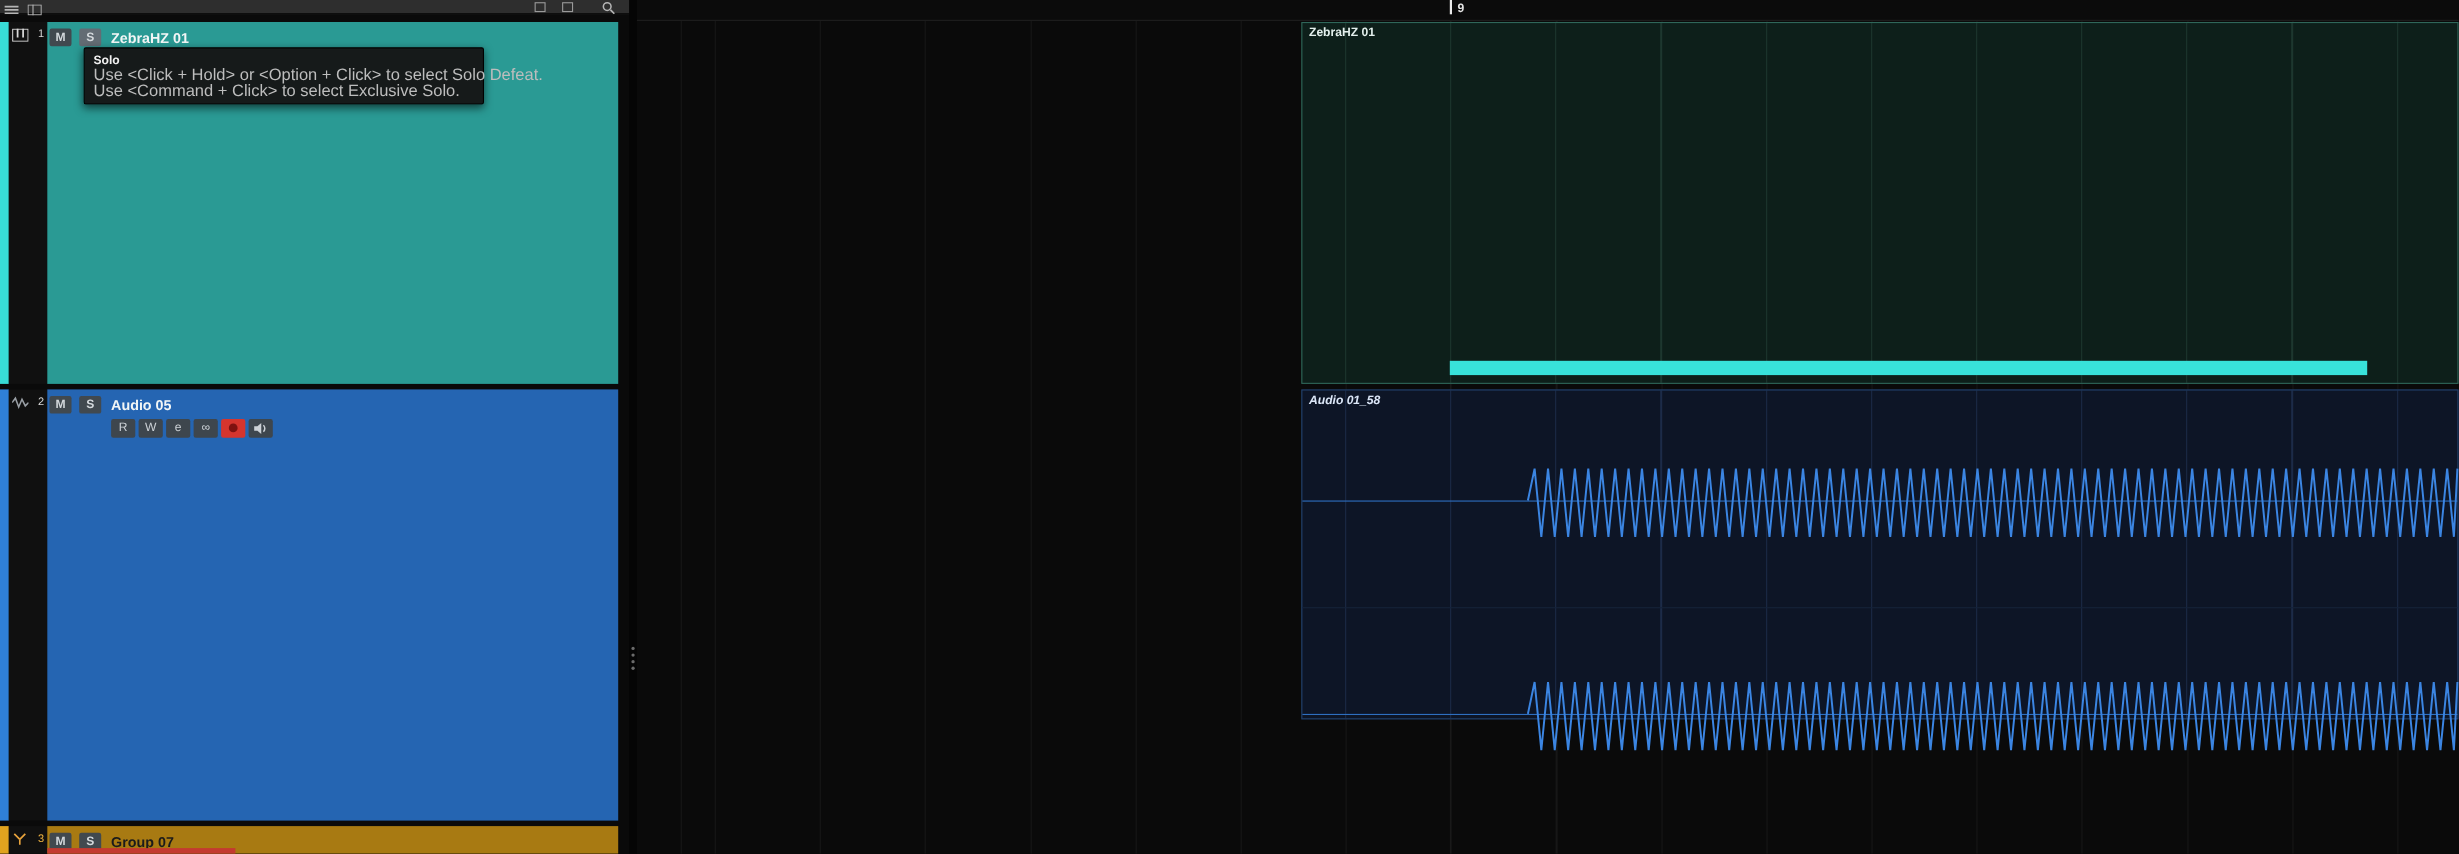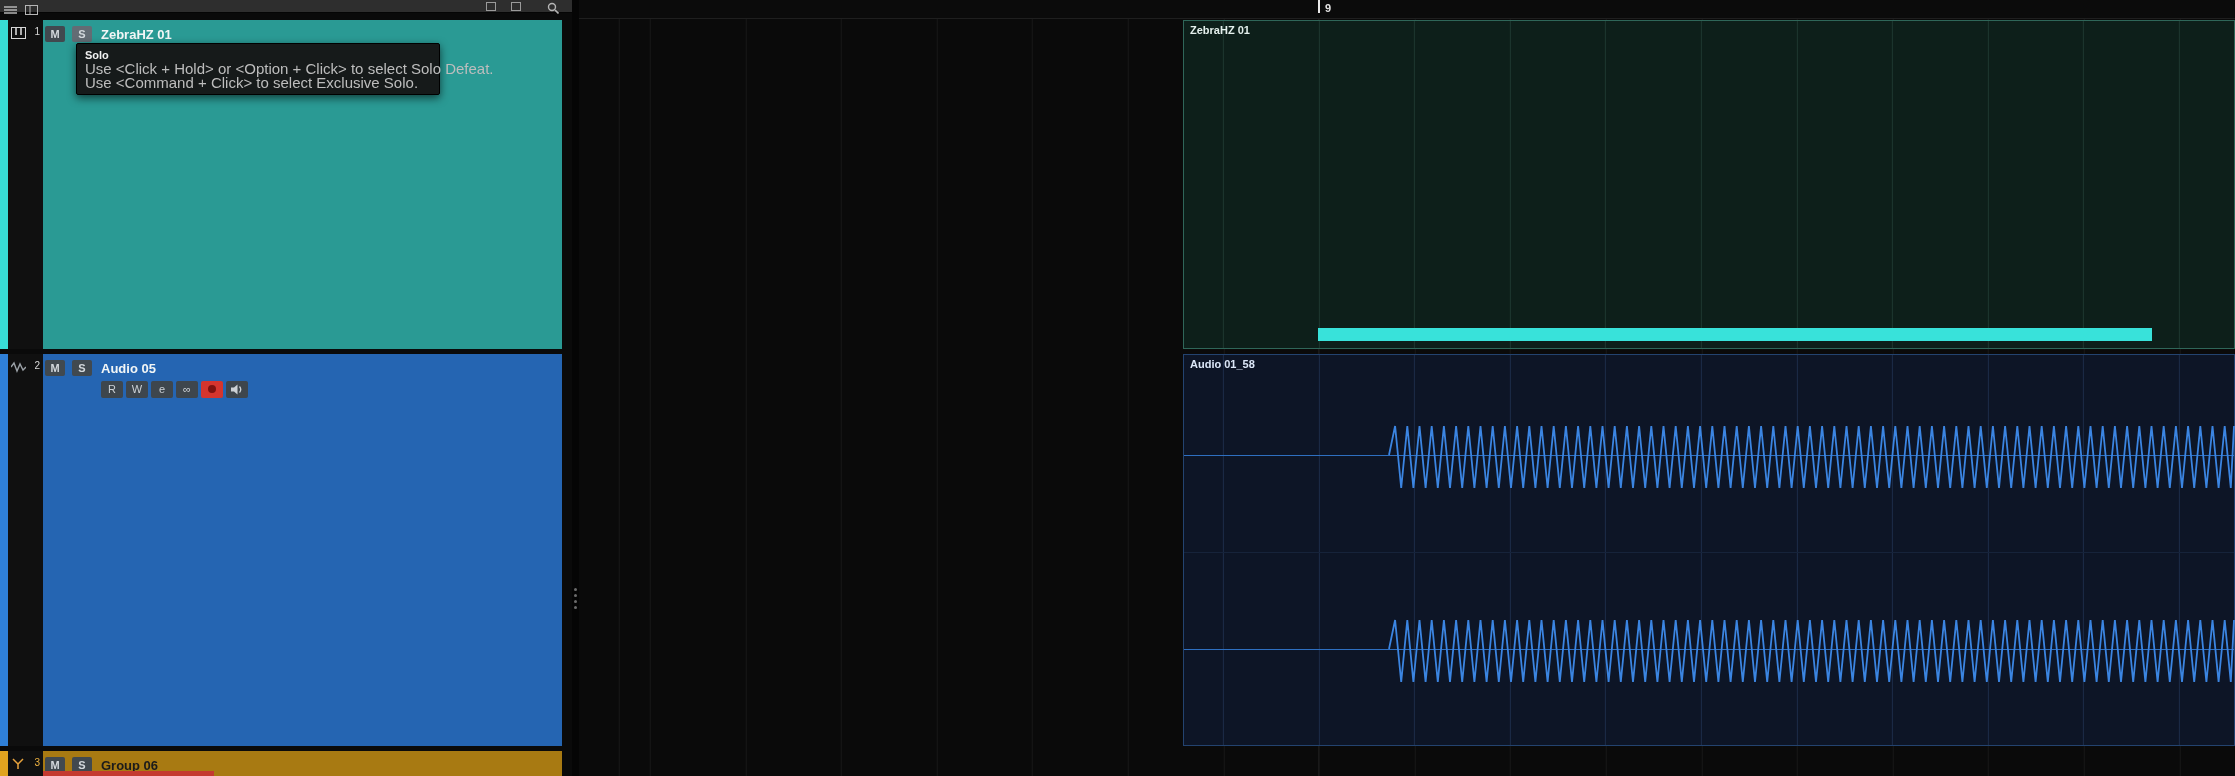--- a/index.html
+++ b/index.html
@@ -45,23 +45,23 @@
       background-position:70.8px 0;}
   .ruler{position:absolute;left:0;top:0;width:100%;height:19px;background:#0b0b0b;border-bottom:1px solid #1f1f1f;}
   .ph-tick{position:absolute;left:739px;top:0;width:2px;height:13px;background:#eaeaea;}
   .ph-label{position:absolute;left:746px;top:2px;font-size:11px;font-weight:bold;color:#e4e4e4;}
   .ph-line{position:absolute;left:739px;top:19px;width:1px;height:757px;background:rgba(255,255,255,.05);}
 
   .region{position:absolute;left:604px;width:1052px;}
   .region-midi{top:20px;height:329px;background-color:#0d1f1a;border:1px solid #2f6659;
       background-image:repeating-linear-gradient(90deg,#1d372f 0,#1d372f 1px,transparent 1px,transparent 95.6px);
       background-position:38.9px 0;}
-  .region-audio{top:354px;height:392px;background-color:#0d1526;border:1px solid #23436f;
+  .region-audio{top:354px;height:300px;background-color:#0d1526;border:1px solid #23436f;
       background-image:repeating-linear-gradient(90deg,#1c2b48 0,#1c2b48 1px,transparent 1px,transparent 95.6px);
-      background-position:38.9px 0;}
+      background-position:38.9px 0;font-style:italic;}
   .region-label{position:absolute;left:6px;top:3px;font-size:11px;font-weight:bold;color:#e3efec;white-space:nowrap;}
   .region-audio .region-label{color:#dce7f8;}
   .midi-note{position:absolute;left:134px;top:307px;width:834px;height:13px;background:#38e2da;}
   .chan-line{position:absolute;left:0;width:100%;height:1px;background:#2e6fc0;}
   .chan-sep{position:absolute;left:0;top:197px;width:100%;height:1px;background:#16233a;}
   #wave-svg{position:absolute;left:205px;top:0;overflow:visible;}
 </style>
 </head>
 <body>
 
@@ -148,21 +148,21 @@
             <line x1="12" y1="1" x2="7" y2="6"></line>
             <line x1="7" y1="6" x2="7" y2="11"></line>
           </g>
         </svg>
     </span>
     <span class="tnum" style="color:#f0b441;">3</span>
   </div>
   <div class="tbody" style="background:#a87a12;">
     <div class="ms" style="left:2px;">M</div>
     <div class="ms" style="left:29px;">S</div>
-    <span class="tname dark">Group 06</span>
+    <span class="tname dark">Group 07</span>
     <div class="partial-red"></div>
   </div>
 </div>
 
 <div class="tooltip">
   <div class="tt-title">Solo</div>
   <div class="tt-line">Use &lt;Click + Hold&gt; or &lt;Option + Click&gt; to select Solo Defeat.</div>
   <div class="tt-line">Use &lt;Command + Click&gt; to select Exclusive Solo.</div>
 </div>
 

